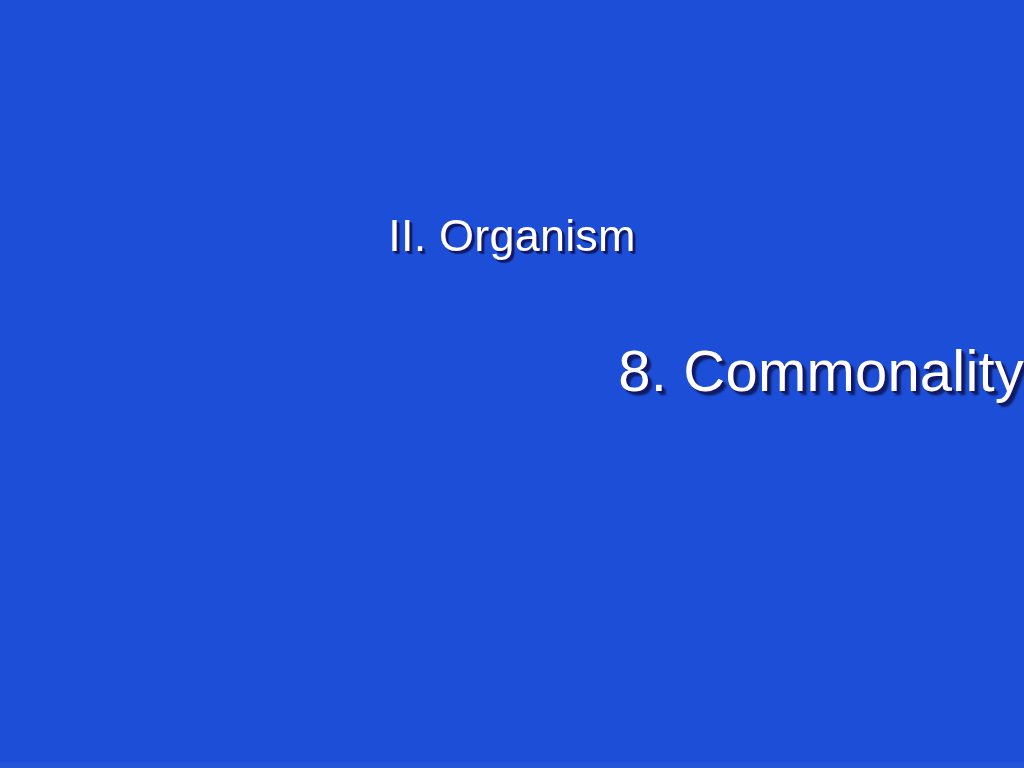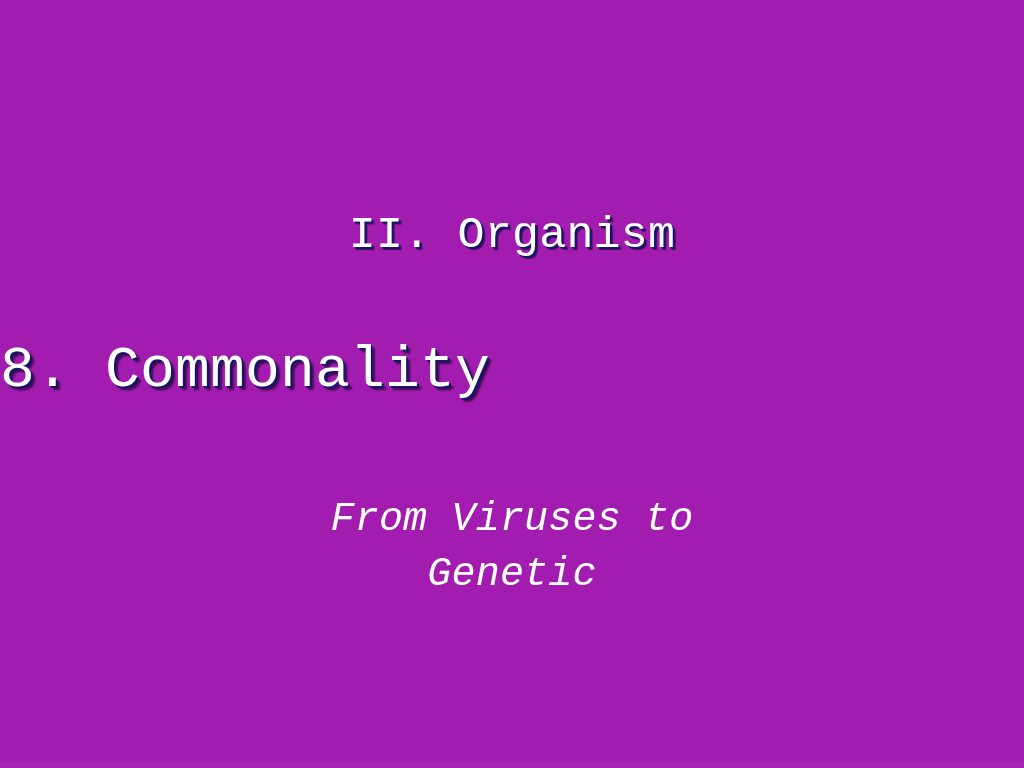--- a/index.html
+++ b/index.html
@@ -56,21 +56,21 @@
     letter-spacing: 0.2px;
     text-shadow: 2px 2px 0 #15156b, 3px 3px 1px rgba(0, 0, 20, 0.55);
     white-space: nowrap;
   }
 
   .title-line {
     position: absolute;
     top: 340px;
     left: 0;
     right: 0;
-    text-align: left;
+    text-align: right;
     color: #FFFFFF;
     font-size: 58px;
     font-weight: 400;
     line-height: 1.06;
     letter-spacing: 0.2px;
     text-shadow: 2px 2px 0 #15156b, 4px 4px 2px rgba(0, 0, 20, 0.6);
     white-space: nowrap;
   }
 
   .subtitle-block {
@@ -88,27 +88,26 @@
     letter-spacing: 0.2px;
   }
 
   .subtitle-block .sub-line {
     display: block;
   }
 </style>
 </head>
 <body>
 
-<div id="slide" style="background: #a21caf; font-family: Liberation Mono, monospace;">
+<div id="slide" style="background: #1d4ed8;">
 
   <div class="text-block">
 
     <div class="section-line">II. Organism</div>
 
     <div class="title-line">8. Commonality</div>
 
     <div class="subtitle-block">
-      <span class="sub-line">From Viruses to Genetic</span>
     </div>
 
   </div>
 
 </div>
 
 </body></html>

